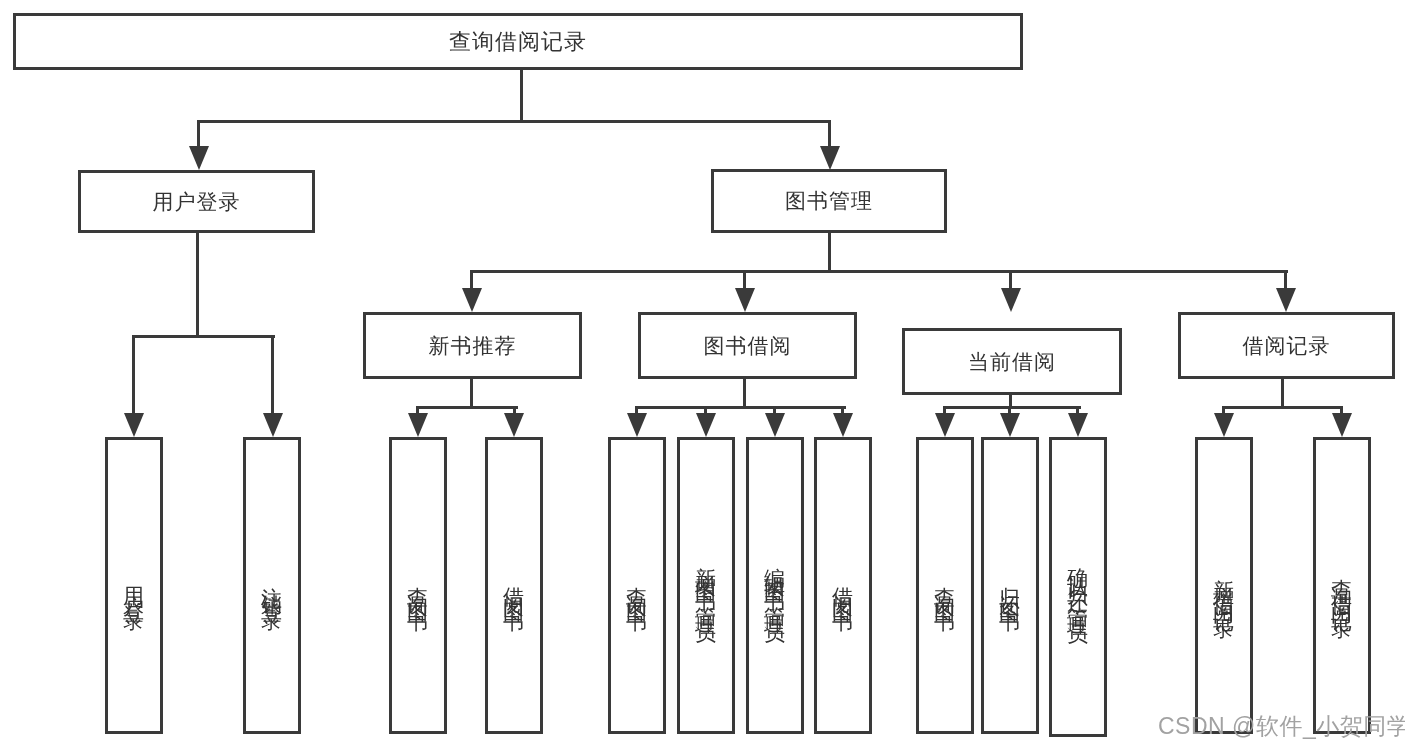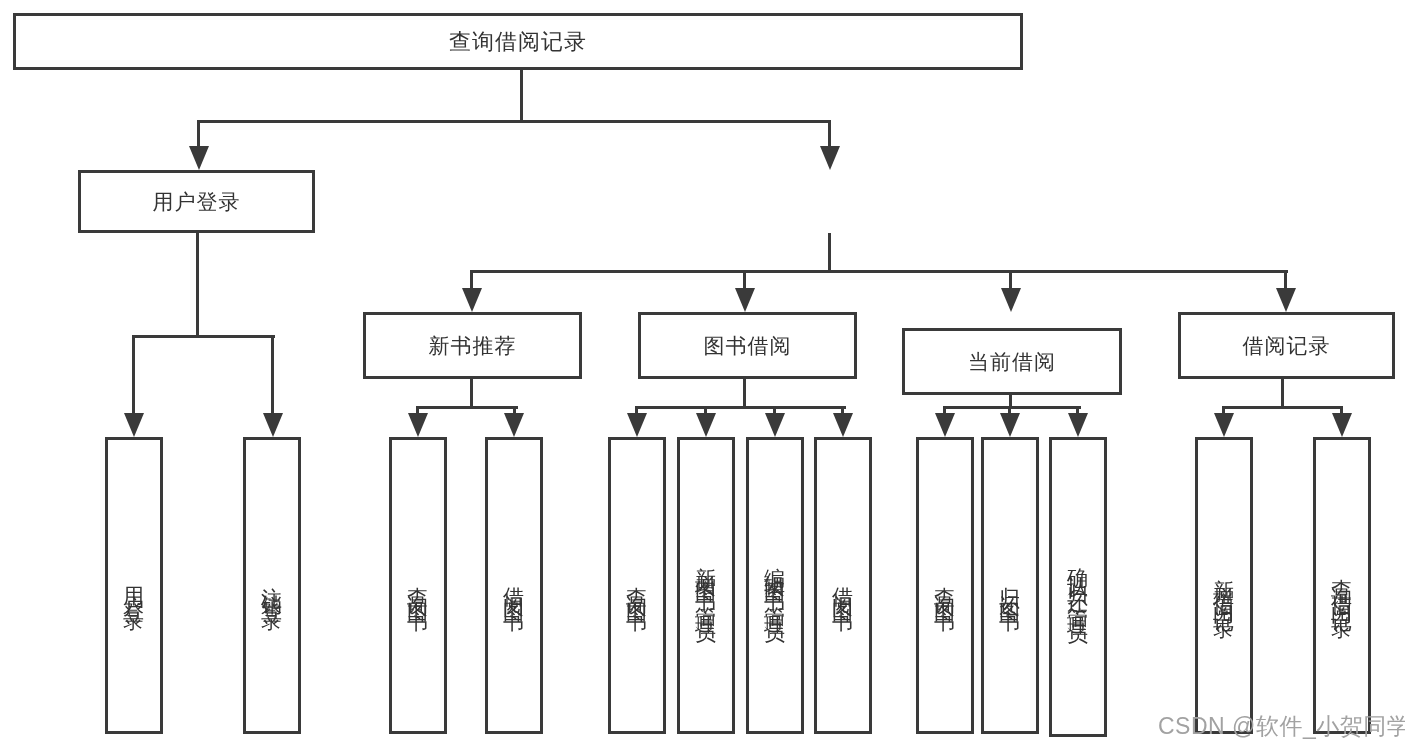--- a/index.html
+++ b/index.html
@@ -64,20 +64,21 @@
   <div class="node root-node" style="left:13px; top:13px; width:1010px; height:57px;">查询借阅记录</div>
 
   <div class="ln" style="left:520px; top:70px; width:3px; height:51px;"></div>
   <div class="ln" style="left:197px; top:120px; width:634px; height:3px;"></div>
   <div class="ln" style="left:197px; top:120px; width:3px; height:28px;"></div>
   <div class="ln" style="left:828px; top:120px; width:3px; height:28px;"></div>
   <div class="ar" style="left:189px; top:146px;"></div>
   <div class="ar" style="left:820px; top:146px;"></div>
 
   <div class="node" style="left:78px; top:170px; width:237px; height:63px;">用户登录</div>
+  <div class="node" style="left:711px; top:169px; width:236px; height:64px;">图书管理</div>
 
   <div class="ln" style="left:196px; top:233px; width:3px; height:103px;"></div>
   <div class="ln" style="left:132px; top:335px; width:143px; height:3px;"></div>
   <div class="ln" style="left:132px; top:335px; width:3px; height:80px;"></div>
   <div class="ln" style="left:271px; top:335px; width:3px; height:80px;"></div>
   <div class="ar" style="left:124px; top:413px;"></div>
   <div class="ar" style="left:263px; top:413px;"></div>
 
   <div class="ln" style="left:828px; top:233px; width:3px; height:38px;"></div>
   <div class="ln" style="left:470px; top:270px; width:818px; height:3px;"></div>

